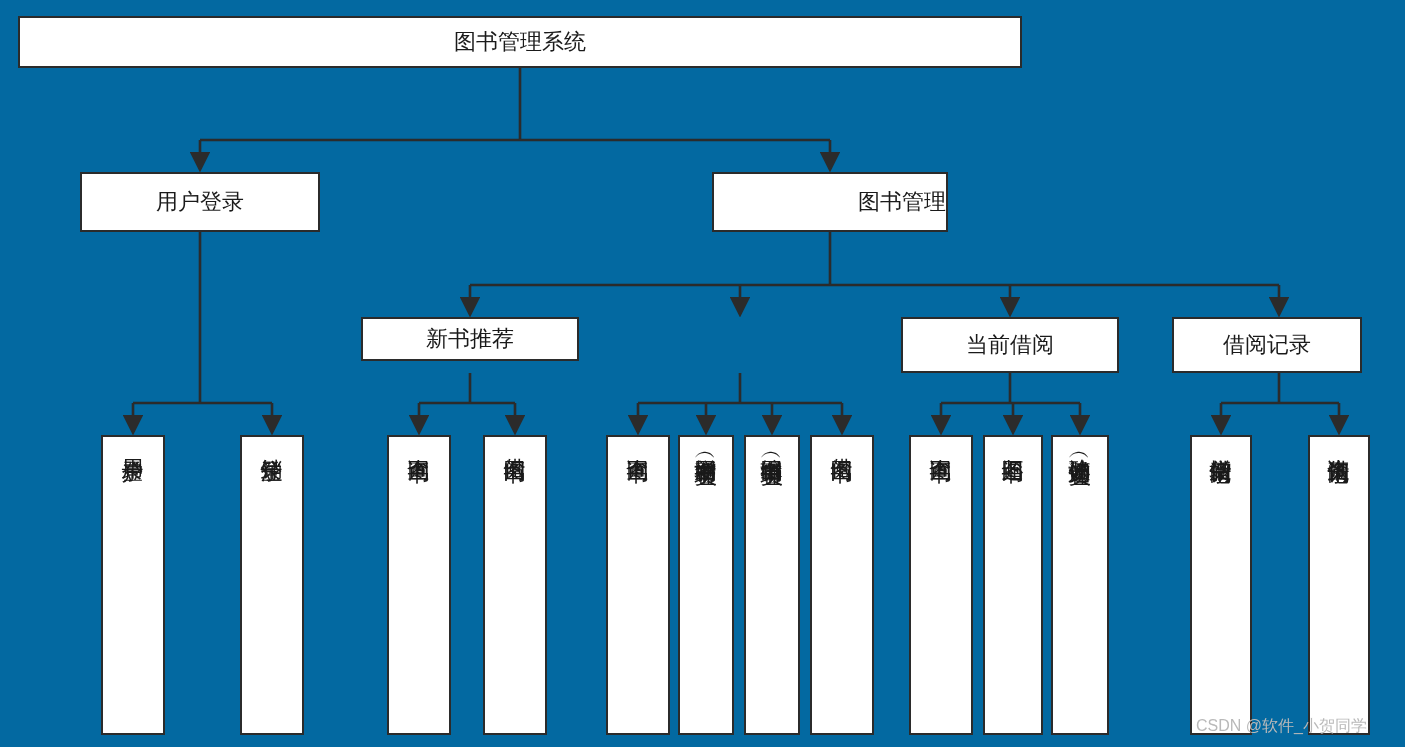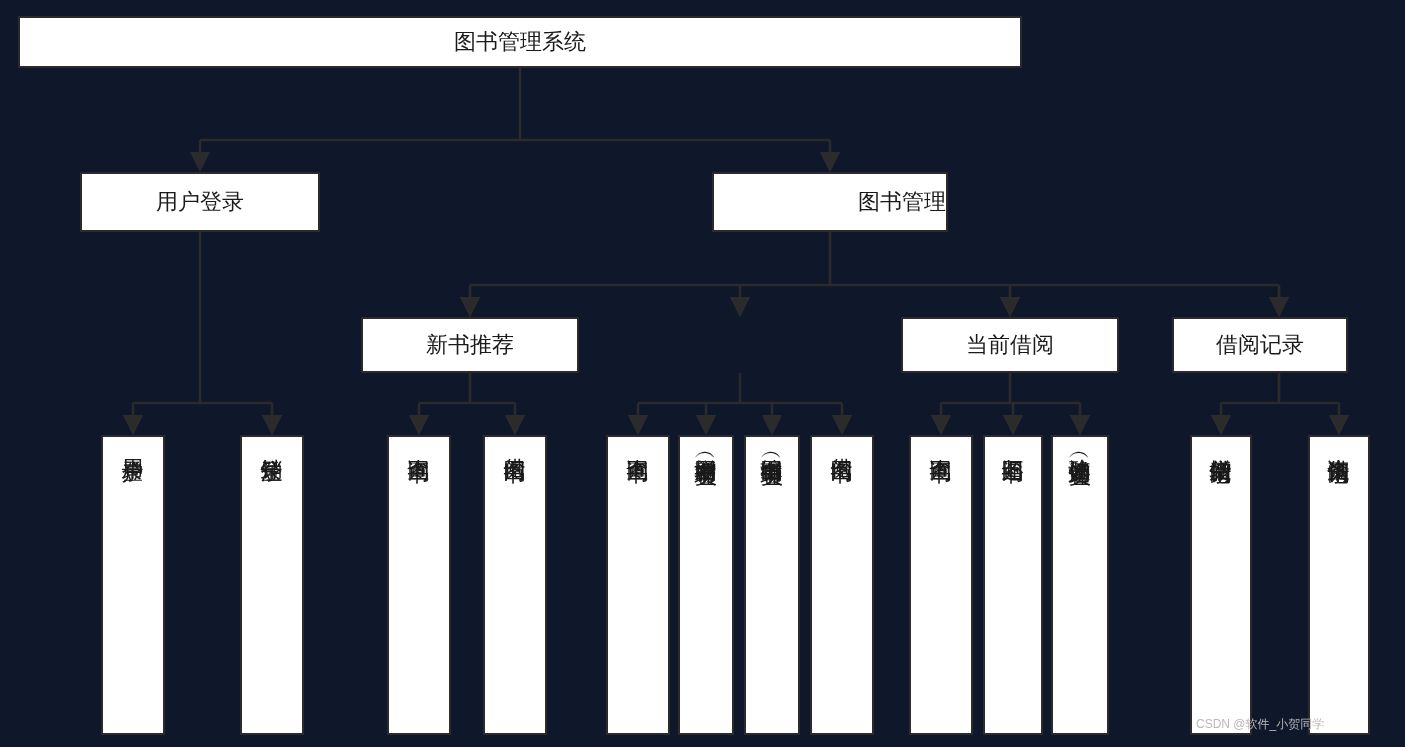--- a/index.html
+++ b/index.html
@@ -7,21 +7,21 @@
     padding: 0;
     background: #ffffff;
   }
   body {
     font-family: "Liberation Sans", "DejaVu Sans", sans-serif;
   }
   #canvas {
     position: relative;
     width: 1405px;
     height: 747px;
-    background: #0f172a;
+    background: #0369a1;
     overflow: hidden;
   }
   #edges {
     position: absolute;
     left: 0;
     top: 0;
     width: 1405px;
     height: 747px;
   }
   .node {
@@ -51,21 +51,21 @@
   .node.vert .label {
     writing-mode: vertical-rl;
     text-orientation: upright;
     font-size: 22px;
     letter-spacing: 1px;
     line-height: 1.05;
     white-space: normal;
   }
   .watermark {
     position: absolute;
-    font-size: 12px;
+    font-size: 16px;
     color: #b9b9b9;
     white-space: nowrap;
     pointer-events: none;
   }
 </style>
 </head>
 <body>
 
 <div id="canvas">
 
@@ -117,30 +117,30 @@
   </div>
 
   <div class="node horiz" style="left: 80px; top: 172px; width: 240px; height: 60px;">
     <span class="label">用户登录</span>
   </div>
 
   <div class="node horiz" style="left: 712px; top: 172px; width: 236px; height: 60px; justify-content: flex-end;">
     <span class="label">图书管理</span>
   </div>
 
-  <div class="node horiz" style="left: 361px; top: 317px; width: 218px; height: 56px;">
+  <div class="node horiz" style="left: 361px; top: 317px; width: 218px; height: 44px;">
     <span class="label">新书推荐</span>
   </div>
 
 
   <div class="node horiz" style="left: 901px; top: 317px; width: 218px; height: 56px;">
     <span class="label">当前借阅</span>
   </div>
 
-  <div class="node horiz" style="left: 1172px; top: 317px; width: 176px; height: 56px;">
+  <div class="node horiz" style="left: 1172px; top: 317px; width: 190px; height: 56px;">
     <span class="label">借阅记录</span>
   </div>
 
   <div class="node vert" style="left: 101px; top: 435px; width: 64px; height: 300px;">
     <span class="label">用户登录</span>
   </div>
 
   <div class="node vert" style="left: 240px; top: 435px; width: 64px; height: 300px;">
     <span class="label">注销登录</span>
   </div>

